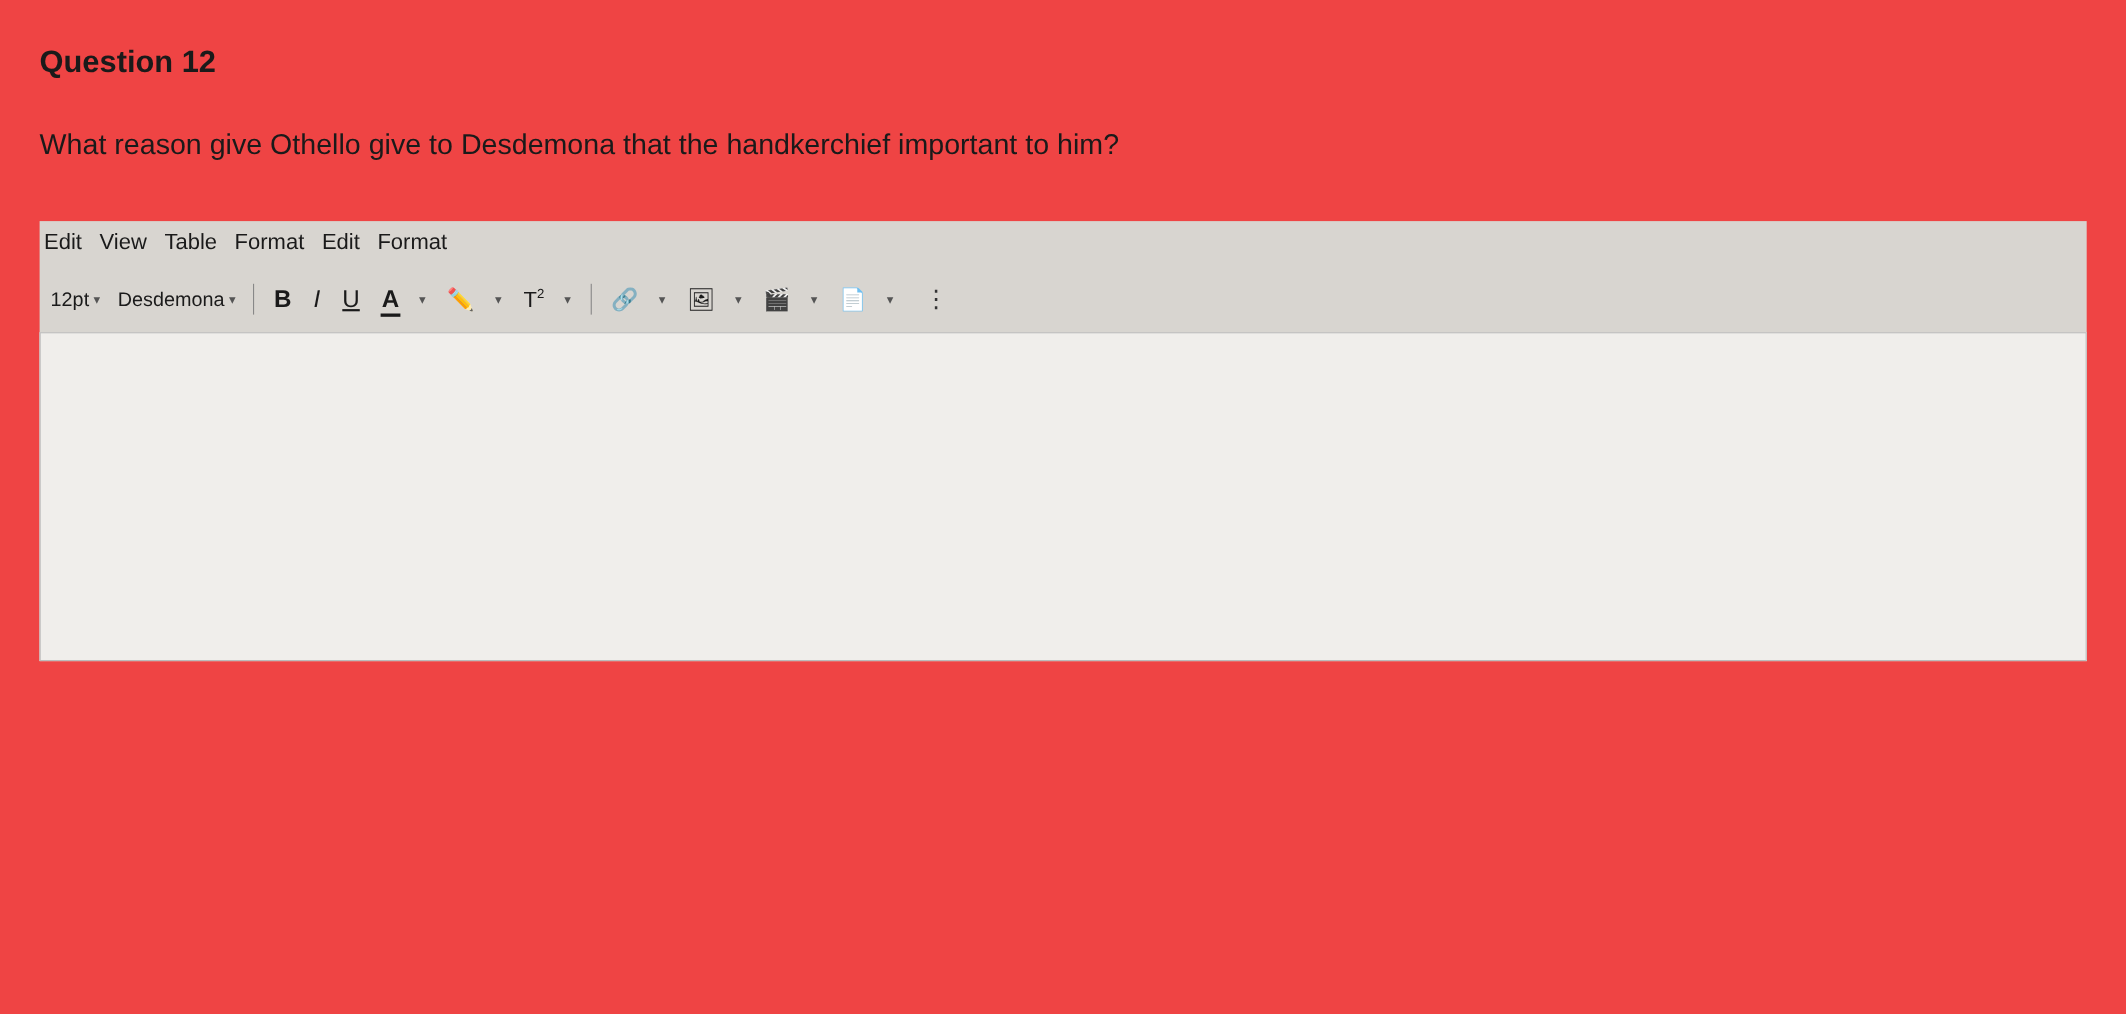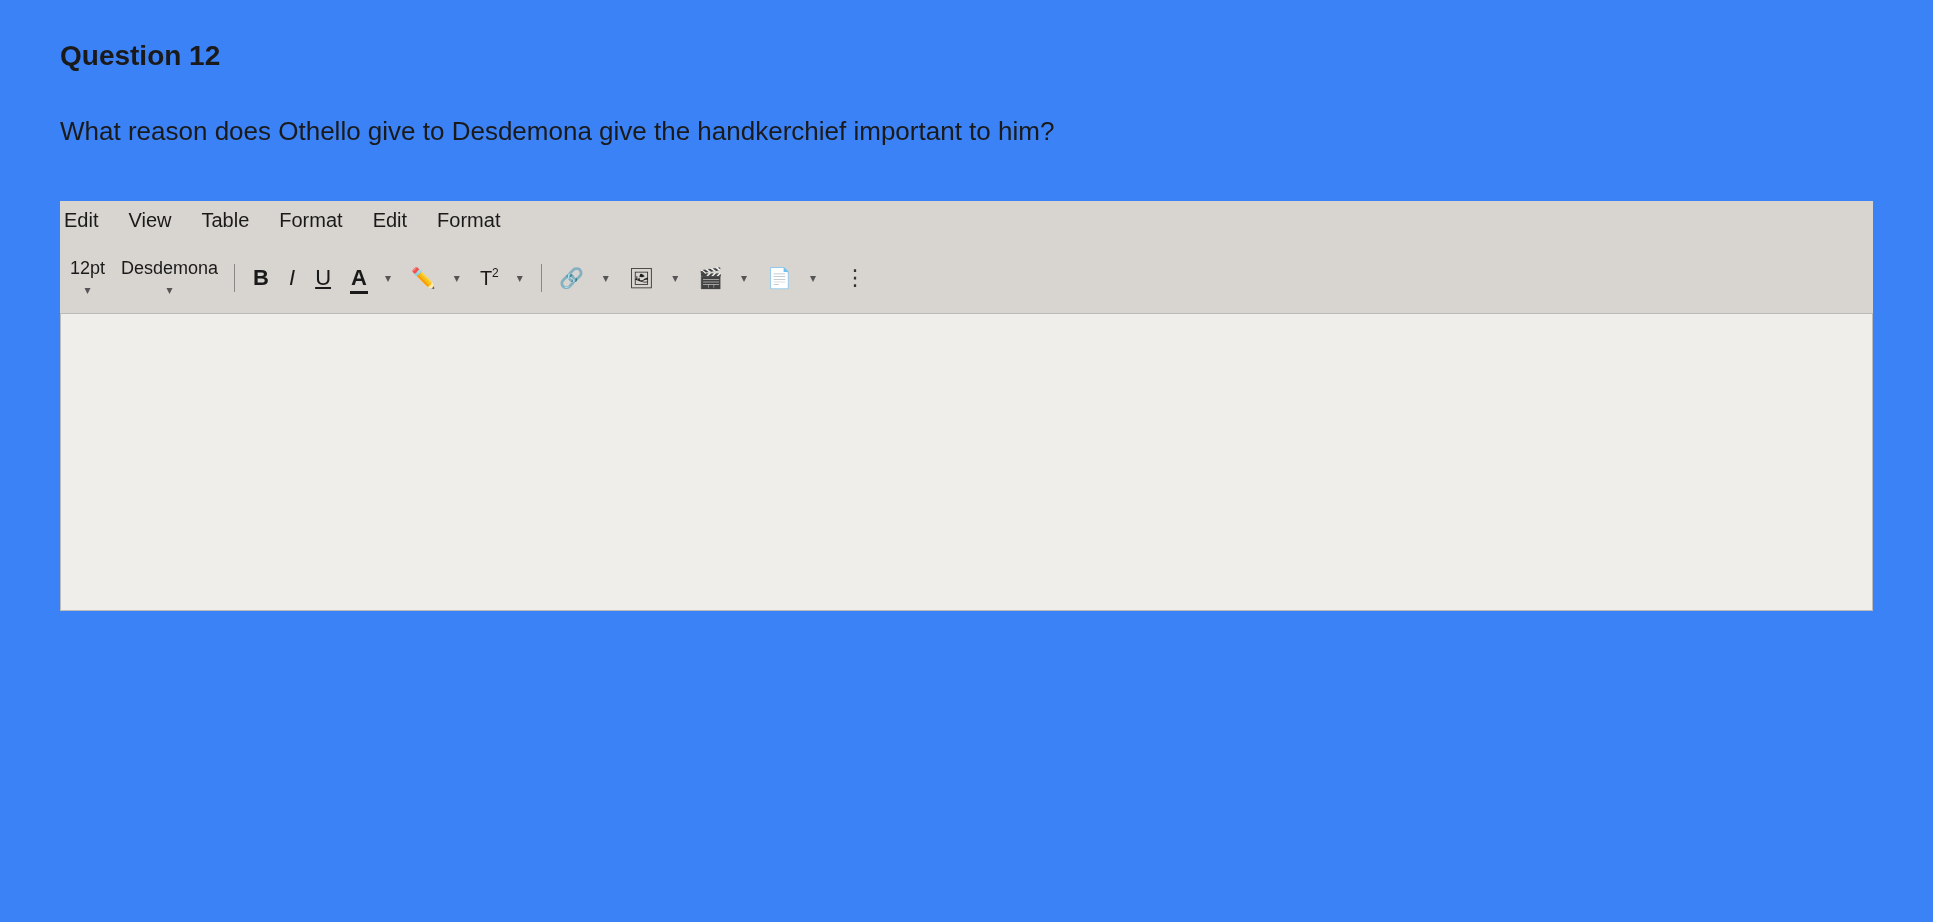--- a/index.html
+++ b/index.html
@@ -9,24 +9,24 @@
     }
 
     body {
       background-color: #d8d5d0;
       font-family: Arial, Helvetica, sans-serif;
       width: 1933px;
       min-height: 922px;
     }
 
     .page-container {
-      background-color: #3b82f6;
+      background-color: #ef4444;
       width: 100%;
       min-height: 922px;
-      padding: 40px 60px;
+      padding: 40px 36px;
     }
 
     .question-title {
       font-size: 28px;
       font-weight: bold;
       color: #1a1a1a;
       margin-bottom: 40px;
     }
 
     .question-text {
@@ -37,21 +37,21 @@
     }
 
     .editor-wrapper {
       background-color: #d8d5d0;
       width: 100%;
     }
 
     .menu-bar {
       display: flex;
       align-items: center;
-      gap: 30px;
+      gap: 16px;
       padding: 8px 4px;
       font-size: 20px;
       color: #1a1a1a;
       margin-bottom: 6px;
     }
 
     .menu-item {
       cursor: pointer;
       color: #1a1a1a;
       font-size: 20px;
@@ -75,21 +75,20 @@
 
     .toolbar-select {
       display: flex;
       align-items: center;
       gap: 4px;
       font-size: 18px;
       color: #1a1a1a;
       cursor: pointer;
       padding: 4px 6px;
       border-radius: 3px;
-      flex-direction: column;
     }
 
     .chevron {
       font-size: 12px;
       color: #555;
     }
 
     .toolbar-btn {
       display: flex;
       align-items: center;
@@ -168,21 +167,21 @@
       padding: 4px 8px;
     }
   </style>
 </head>
 <body>
 
 <div class="page-container">
 
   <div class="question-title">Question 12</div>
 
-  <div class="question-text">What reason does Othello give to Desdemona give the handkerchief important to him?</div>
+  <div class="question-text">What reason give Othello give to Desdemona that the handkerchief important to him?</div>
 
   <div class="editor-wrapper">
 
     <div class="menu-bar">
       <span class="menu-item">Edit</span>
       <span class="menu-item">View</span>
       <span class="menu-item">Table</span>
       <span class="menu-item">Format</span>
       <span class="menu-item">Edit</span>
       <span class="menu-item">Format</span>

